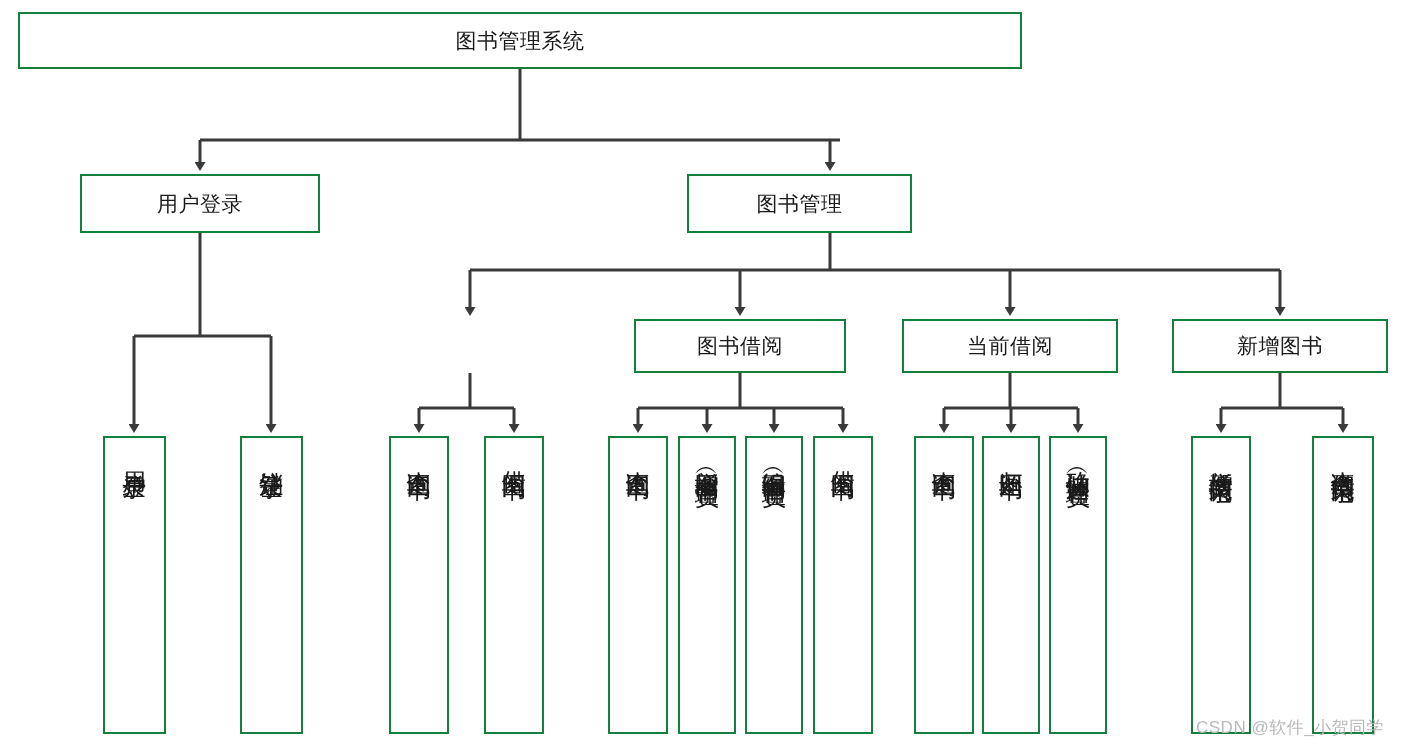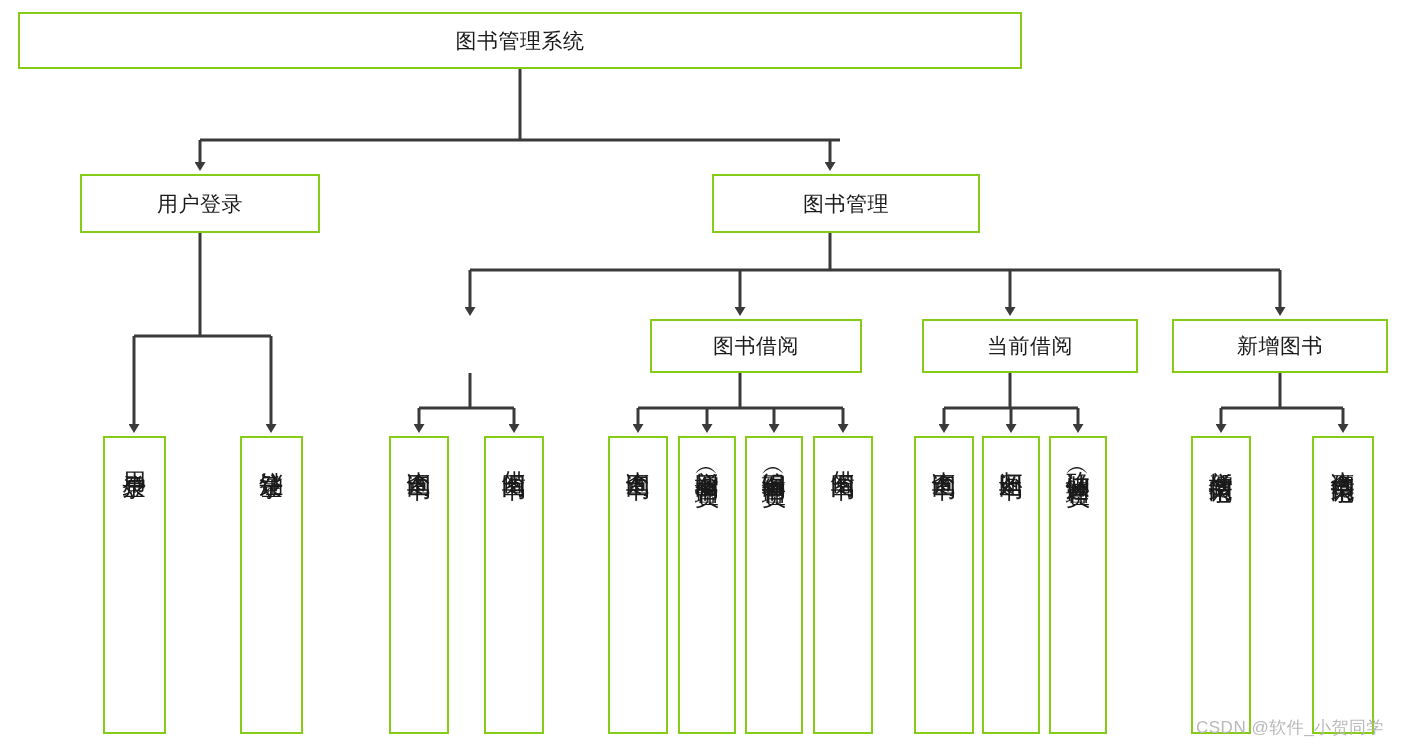--- a/index.html
+++ b/index.html
@@ -21,21 +21,21 @@
     position: absolute;
     left: 0;
     top: 0;
     width: 1405px;
     height: 747px;
     pointer-events: none;
   }
   .node {
     position: absolute;
     box-sizing: border-box;
-    border: 2px solid #84cc16;
+    border: 2px solid #15803d;
     background: #ffffff;
     display: flex;
     align-items: center;
     justify-content: center;
     color: #1a1a1a;
   }
   .node.horiz {
     font-size: 21px;
     letter-spacing: 0.5px;
   }
@@ -115,28 +115,28 @@
     </g>
   </svg>
 
   <div class="node horiz" style="left:18px; top:12px; width:1004px; height:57px;">
     <span>图书管理系统</span>
   </div>
 
   <div class="node horiz" style="left:80px; top:174px; width:240px; height:59px;">
     <span>用户登录</span>
   </div>
-  <div class="node horiz" style="left:712px; top:174px; width:268px; height:59px;justify-content:center;">
+  <div class="node horiz" style="left:687px; top:174px; width:225px; height:59px;justify-content:center;">
     <span>图书管理</span>
   </div>
 
-  <div class="node horiz" style="left:634px; top:319px; width:212px; height:54px;margin-left:16px;">
+  <div class="node horiz" style="left:634px; top:319px; width:212px; height:54px;">
     <span>图书借阅</span>
   </div>
-  <div class="node horiz" style="left:902px; top:319px; width:216px; height:54px;margin-left:20px;">
+  <div class="node horiz" style="left:902px; top:319px; width:216px; height:54px;">
     <span>当前借阅</span>
   </div>
   <div class="node horiz" style="left:1172px; top:319px; width:216px; height:54px;">
     <span>新增图书</span>
   </div>
 
   <div class="node vert" style="left:103px; top:436px; width:63px; height:298px;">
     <span class="vtext">用户登录</span>
   </div>
   <div class="node vert" style="left:240px; top:436px; width:63px; height:298px;">

